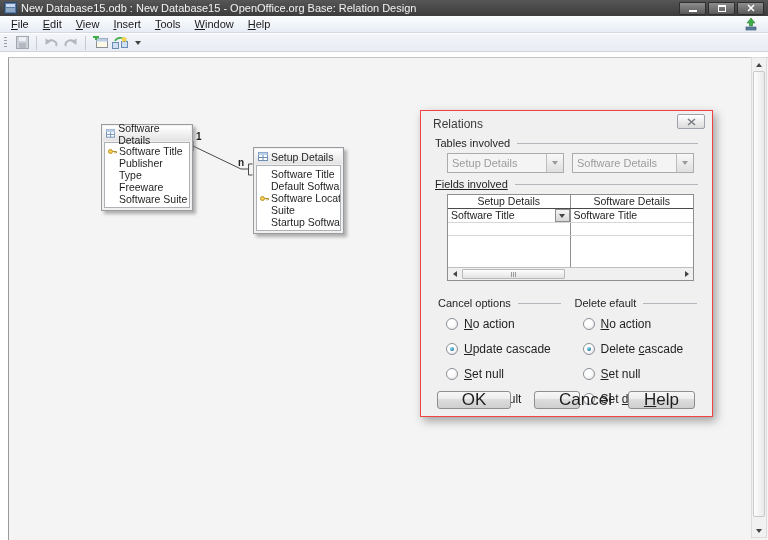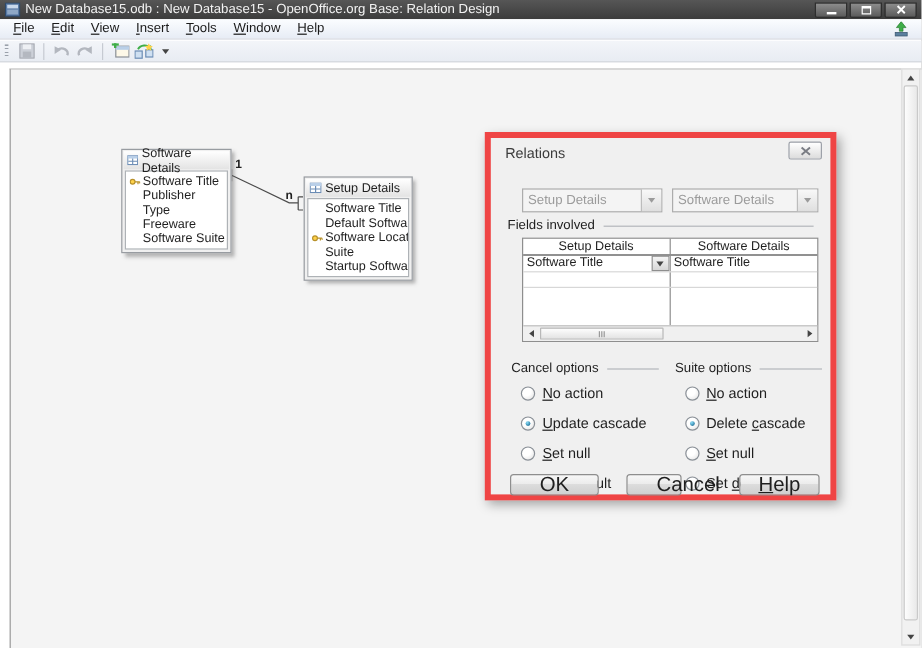--- a/index.html
+++ b/index.html
@@ -63,22 +63,22 @@
 
   
   .vscroll { position:absolute; right:1px; top:57px; bottom:2px; width:16px;
              background:#f1f1f1; border:1px solid #dcdcdc; z-index:2; }
   .vs-btn { position:absolute; left:0; width:14px; height:13px; display:flex; align-items:center; justify-content:center; }
   .vs-up { top:0; } .vs-down { bottom:0; }
   .vs-thumb { position:absolute; left:1px; right:1px; top:13px; bottom:20px;
               background:linear-gradient(to right,#fdfdfd,#e9e9e9); border:1px solid #c9c9c9; border-radius:2px; }
 
   
-  .dialog { position:absolute; left:404px; top:110px; width:293px; height:307px;
-            background:#f0f0f0; border:5px solid #ef4444; box-shadow:3px 4px 9px rgba(0,0,0,.35);
+  .dialog { position:absolute; left:420px; top:110px; width:293px; height:307px;
+            background:#f0f0f0; border:1px solid #ef4444; box-shadow:3px 4px 9px rgba(0,0,0,.35);
             z-index:10; }
   .dlg-titlebar { position:relative; height:24px; }
   .dlg-title { position:absolute; left:12px; top:6px; font-size:12px; color:#3c3c3c; }
   .dlg-close { position:absolute; right:7px; top:3px; width:28px; height:15px;
                border:1px solid #9da1a9; border-radius:2px;
                background:linear-gradient(#ffffff,#dcdcdc); display:flex; align-items:center; justify-content:center; }
   .grp-label { position:absolute; display:flex; align-items:center; font-size:11px; color:#1f1f1f; }
   .grp-label::after { content:''; flex:1; border-top:1px solid #b3b6bb; margin-left:7px; }
 
   .combo { position:absolute; height:20px; border:1px solid #acacac; background:#f4f4f4; display:flex; }
@@ -317,35 +317,38 @@
   <div class="dialog">
     <div class="dlg-titlebar">
       <span class="dlg-title">Relations</span>
       <span class="dlg-close">
         <svg width="9" height="8" viewBox="0 0 9 8">
           <path d="M1,1 L8,7 M8,1 L1,7" stroke="#7a7d84" stroke-width="1.6"></path>
         </svg>
       </span>
     </div>
 
+    <div class="grp-label" style="left:14px;top:26px;right:14px;">
+      <span>Tables involved</span>
+    </div>
 
     <div class="combo" style="left:26px;top:42px;width:117px;">
       <span class="combo-text">Setup Details</span>
       <span class="combo-btn">
           <i class="tri-down-sm"></i>
         </span>
     </div>
     <div class="combo" style="left:151px;top:42px;width:122px;">
       <span class="combo-text">Software Details</span>
       <span class="combo-btn">
           <i class="tri-down-sm"></i>
         </span>
     </div>
 
-    <div class="grp-label" style="left:14px;top:67px;right:14px;">
+    <div class="grp-label" style="left:14px;top:67px;right:14px;text-decoration:underline;">
       <span>Fields involved</span>
     </div>
 
     <div class="grid">
       <div class="grid-header">
         <div class="gh-cell">Setup Details</div>
         <div class="gh-cell">Software Details</div>
       </div>
       <div class="grid-row">
         <div class="gc">
@@ -397,21 +400,21 @@
           <span class="radio"></span>
           <span class="radio-label"><u>S</u>et null</span>
         </div>
         <div class="radio-row">
           <span class="radio"></span>
           <span class="radio-label">Set <u>d</u>efault</span>
         </div>
       </div>
       <div class="opt-col">
         <div class="grp-label">
-          <span>Suite options</span>
+          <span>Delete efault</span>
         </div>
         <div class="radio-row">
           <span class="radio"></span>
           <span class="radio-label"><u>N</u>o action</span>
         </div>
         <div class="radio-row">
           <span class="radio checked"></span>
           <span class="radio-label">Delete <u>c</u>ascade</span>
         </div>
         <div class="radio-row">

